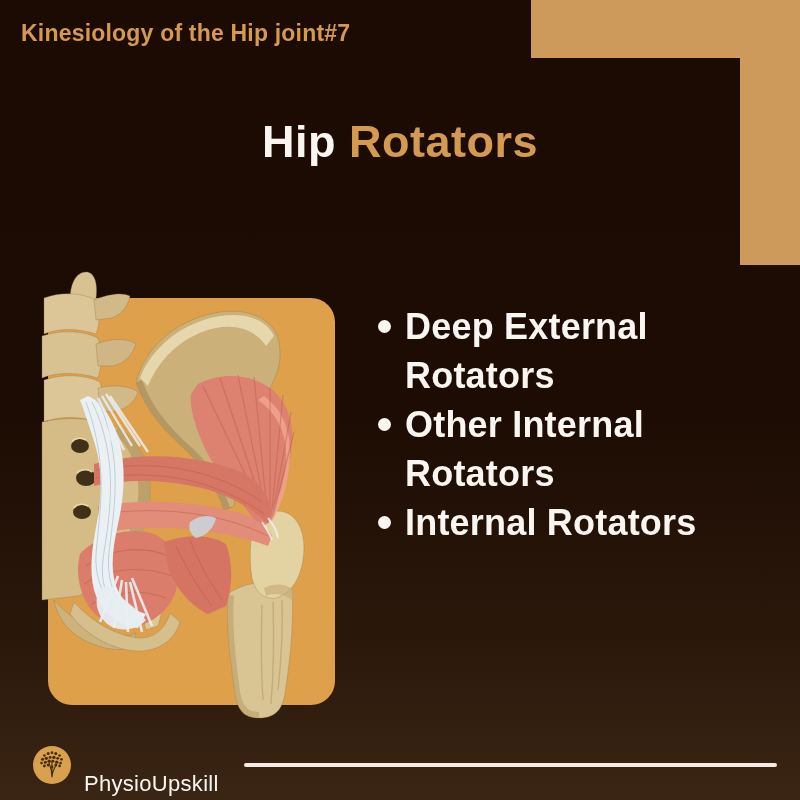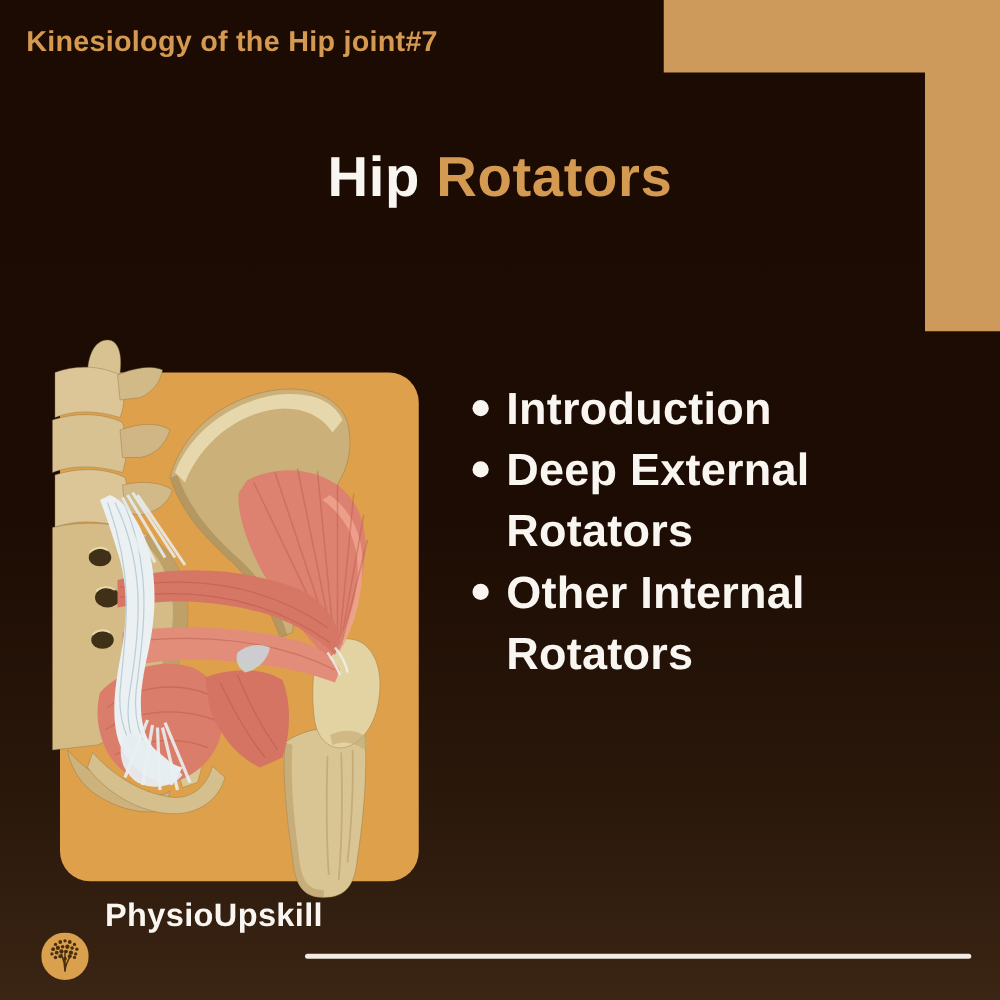--- a/index.html
+++ b/index.html
@@ -48,22 +48,22 @@
     background:var(--text-white);margin:18px 14px 0 0;flex:0 0 13px;
   }
   .topic-label{
     font-size:36px;font-weight:700;line-height:49px;letter-spacing:.2px;
     color:var(--text-white);white-space:pre-line;
   }
 
   .footer{display:contents;}
   .logo{position:absolute;left:33px;top:746px;width:38px;height:38px;}
   .brand{
-    position:absolute;left:84px;top:718px;
-    font-size:26px;font-weight:700;letter-spacing:.3px;color:var(--text-white);line-height:28px;
+    position:absolute;left:84px;top:770px;
+    font-size:22px;font-weight:400;letter-spacing:.3px;color:var(--text-white);line-height:28px;
   }
   .rule{position:absolute;left:244px;top:763px;width:533px;height:4px;border-radius:2px;background:#F2ECE4;}
 </style>
 </head>
 <body>
 
 <div class="canvas">
 
   <div class="series-title">Kinesiology of the Hip joint#7</div>
 
@@ -131,31 +131,31 @@
       <path d="M66,316 C80,326 96,338 106,350 C98,360 82,362 70,356 C58,348 54,334 58,320 Z" fill="#E7EDF1" opacity=".95"></path>
       <path d="M78,306 L60,352 M82,310 L74,358 M86,312 L88,362 M90,312 L102,362 M92,308 L112,356" stroke="#E9EFF2" stroke-width="2.6" stroke-opacity=".9" fill="none"></path>
       <path d="M150,252 C158,246 168,244 176,248 C174,258 166,266 156,268 C150,264 148,258 150,252 Z" fill="#C9D8E1" opacity=".85"></path>
       <path d="M222,252 C226,258 230,264 232,270 M228,248 C233,254 237,262 238,268" stroke="#EDF2F4" stroke-width="2" stroke-opacity=".8" fill="none"></path>
     </g>
   </svg>
 
   <ul class="topics">
     <li>
       <span class="bullet"></span>
-      <span class="topic-label">Introduction</span>
-    </li>
-    <li>
-      <span class="bullet"></span>
       <span class="topic-label">Deep External
 Rotators</span>
     </li>
     <li>
       <span class="bullet"></span>
       <span class="topic-label">Other Internal
 Rotators</span>
+    </li>
+    <li>
+      <span class="bullet"></span>
+      <span class="topic-label">Internal Rotators</span>
     </li>
   </ul>
 
   <div class="footer">
     <svg class="logo" viewBox="0 0 40 40" aria-hidden="true">
       <circle cx="20" cy="20" r="20" fill="#D9A04E"></circle>
       <path d="M20,33 C20,27 19,23 17,18 M20,33 C20,28 22,24 25,19 M20,33 C20,25 20,20 20,15" stroke="#4A2D0E" stroke-width="1.2" fill="none"></path>
       <g fill="#4A2D0E">
         <circle cx="12" cy="10" r="1.4"></circle>
           <circle cx="16" cy="8" r="1.6"></circle>

